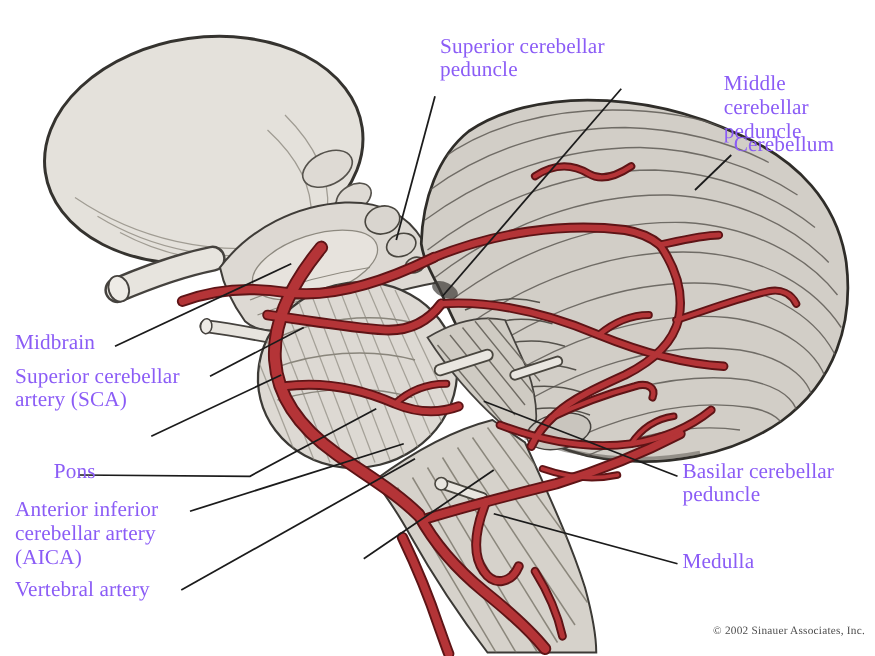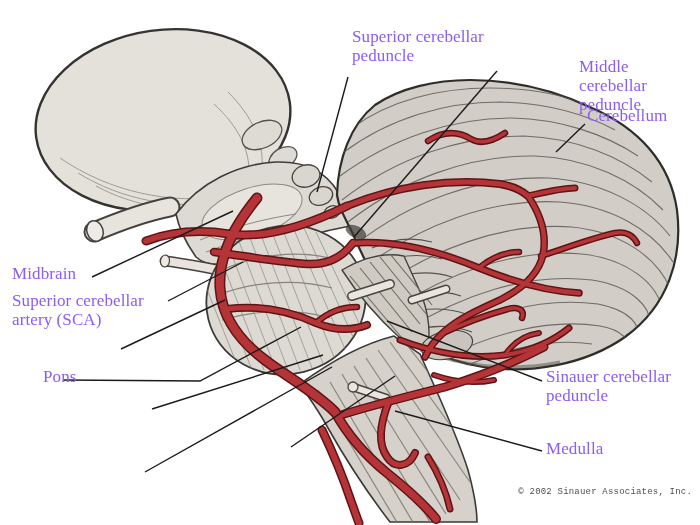--- a/index.html
+++ b/index.html
@@ -13,21 +13,21 @@
   .lbl-cerebellum{left:587px;top:106px;}
   .lbl-icp{left:546px;top:367px;}
   .lbl-medulla{left:546px;top:439px;text-align:center;}
   .lbl-midbrain{left:12px;top:264px;font-family:Liberation Serif, serif;}
   .lbl-sca{left:12px;top:291px;}
   .lbl-basilar{left:12px;top:337px;}
   .lbl-pons{left:12px;top:367px;margin-left:31px;}
   .lbl-aica{left:12px;top:398px;}
   .lbl-vert{left:12px;top:462px;}
   .lbl-pica{left:209px;top:449px;}
-  .copyright{position:absolute;right:8px;top:487px;font-family:Liberation Mono, monospace;
+  .copyright{position:absolute;right:8px;top:499px;font-family:Liberation Serif, serif;
              font-size:9px;color:#4f4f4f;letter-spacing:.2px;}
 </style>
 </head>
 <body>
 
 <div class="stage">
 
 <svg width="700" height="525" viewBox="0 0 700 525">
   <defs>
     <clipPath id="cbClip">
@@ -240,22 +240,26 @@
     <path d="M 145,472 L 332,367"></path>
     <path d="M 291,447 L 395,376"></path>
   </g>
 </svg>
 
 <div class="lbl lbl-scp">Superior cerebellar
 peduncle</div>
 <div class="lbl lbl-mcp">Middle cerebellar
 peduncle</div>
 <div class="lbl lbl-cerebellum">Cerebellum</div>
-<div class="lbl lbl-icp">Sinauer cerebellar
+<div class="lbl lbl-icp">Basilar cerebellar
 peduncle</div>
 <div class="lbl lbl-medulla">Medulla</div>
 <div class="lbl lbl-midbrain">Midbrain</div>
 <div class="lbl lbl-sca">Superior cerebellar
 artery (SCA)</div>
 <div class="lbl lbl-pons">Pons</div>
+<div class="lbl lbl-aica">Anterior inferior
+cerebellar artery
+(AICA)</div>
+<div class="lbl lbl-vert">Vertebral artery</div>
 <div class="copyright">© 2002 Sinauer Associates, Inc.</div>
 
 </div>
 
 </body></html>

